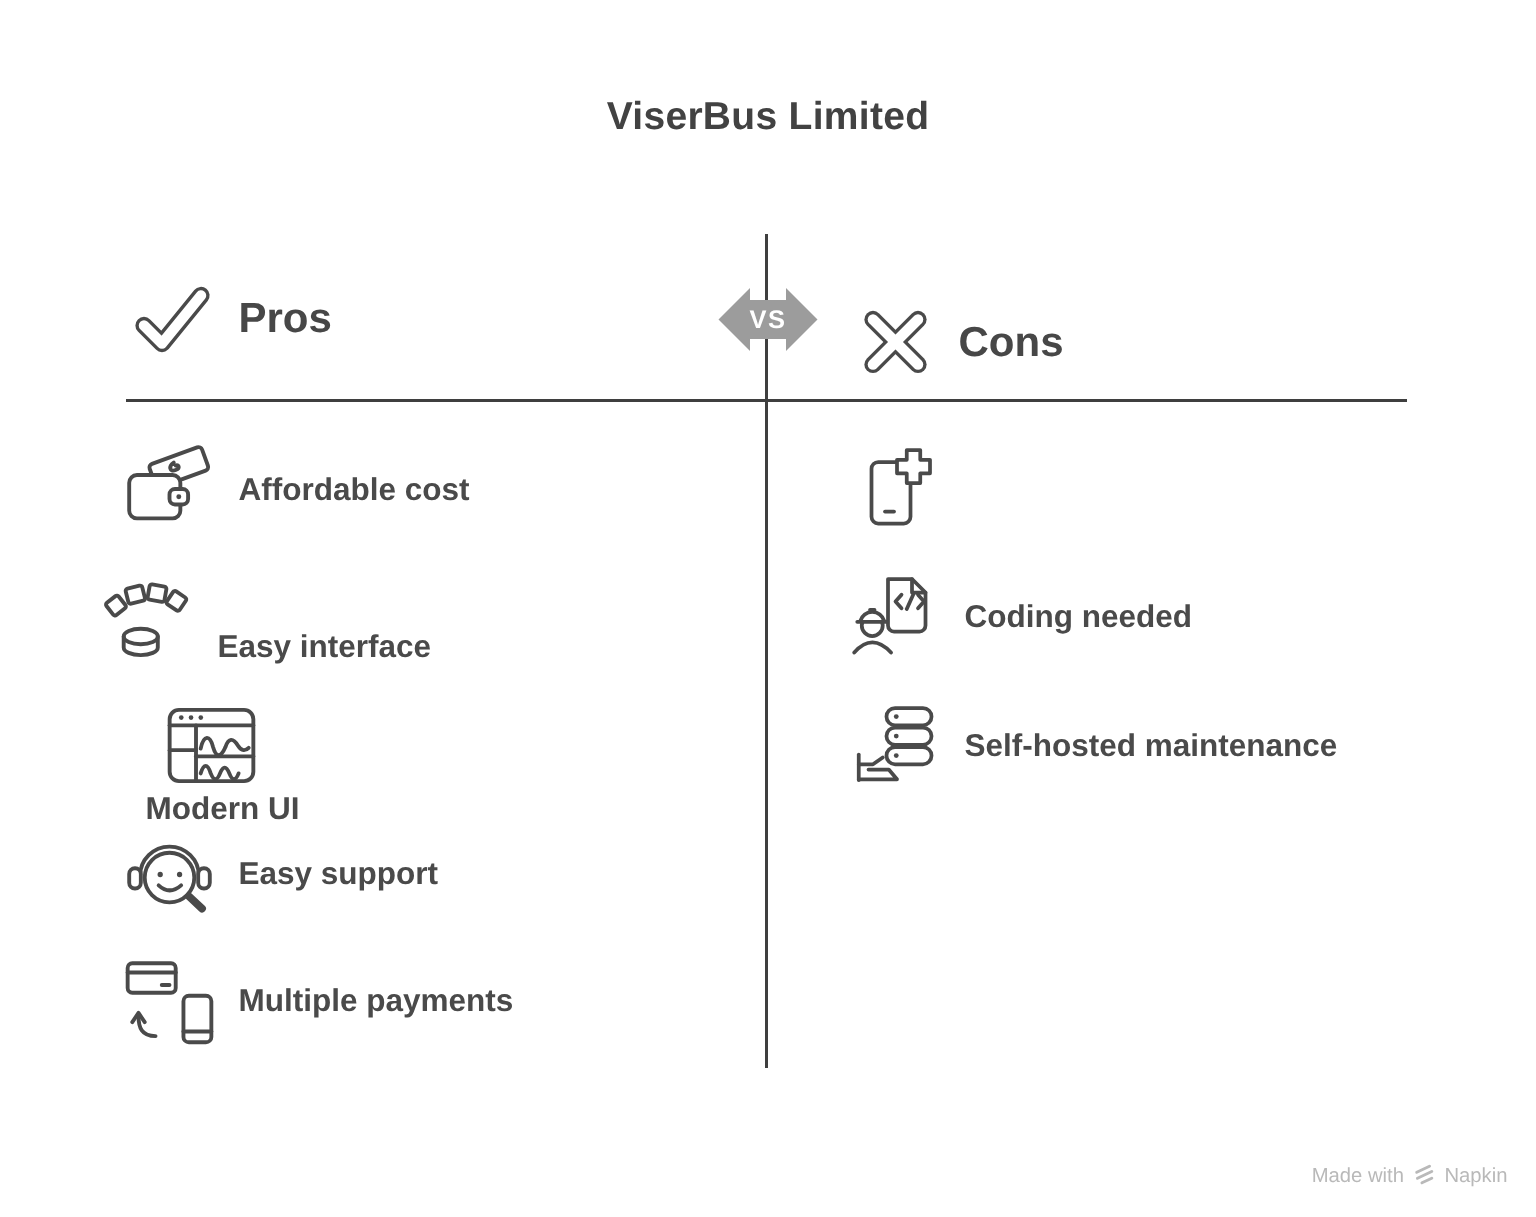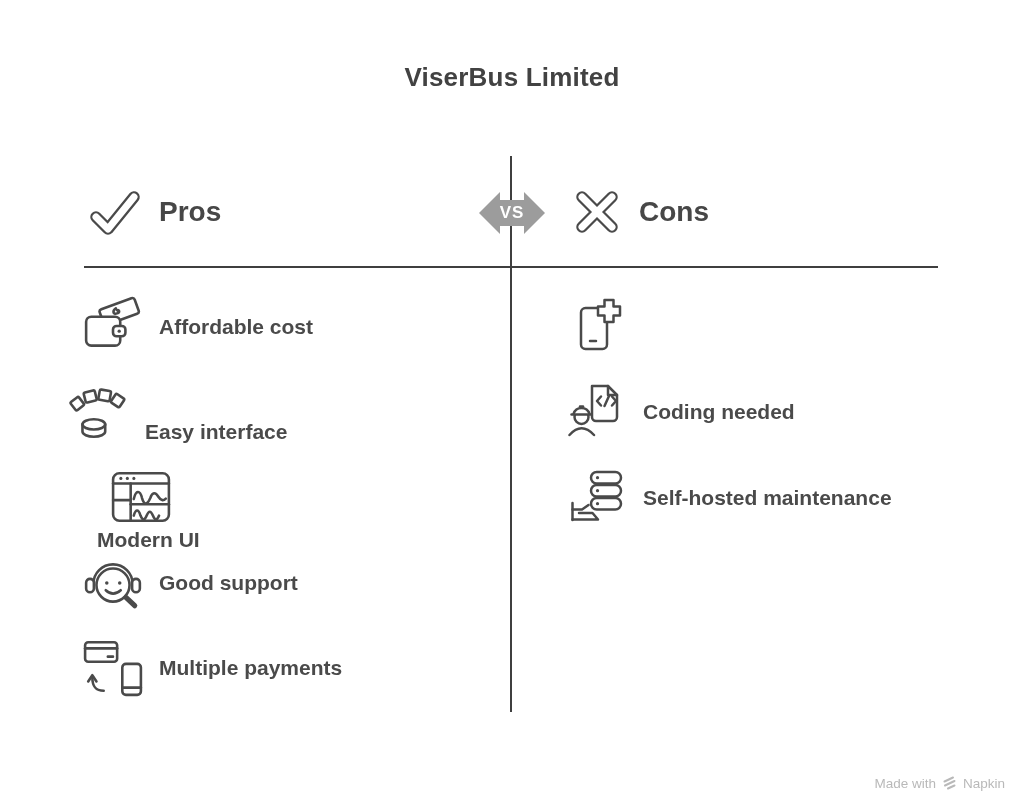--- a/index.html
+++ b/index.html
@@ -112,21 +112,21 @@
   <div class="row" style="left:84px; top:180px; height:64px;">
     <span class="icon">
       <svg width="62" height="62" viewBox="0 0 62 62">
         <path d="M12 36 L24 48 L50 16" fill="none" stroke="#4a4a4a" stroke-width="11.5" stroke-linecap="round" stroke-linejoin="round"></path>
         <path d="M12 36 L24 48 L50 16" fill="none" stroke="#ffffff" stroke-width="7" stroke-linecap="round" stroke-linejoin="round"></path>
       </svg>
     </span>
     <span class="header-label">Pros</span>
   </div>
 
-  <div class="row" style="left:568px; top:182px; height:60px;">
+  <div class="row" style="left:568px; top:198px; height:60px;">
     <span class="icon">
       <svg width="58" height="58" viewBox="0 0 58 58">
         <path d="M14 14 L44 44" fill="none" stroke="#4a4a4a" stroke-width="11.5" stroke-linecap="round" stroke-linejoin="round"></path>
         <path d="M44 14 L14 44" fill="none" stroke="#4a4a4a" stroke-width="11.5" stroke-linecap="round" stroke-linejoin="round"></path>
         <path d="M14 14 L44 44" fill="none" stroke="#ffffff" stroke-width="7" stroke-linecap="round" stroke-linejoin="round"></path>
         <path d="M44 14 L14 44" fill="none" stroke="#ffffff" stroke-width="7" stroke-linecap="round" stroke-linejoin="round"></path>
       </svg>
     </span>
     <span class="header-label">Cons</span>
   </div>
@@ -184,21 +184,21 @@
         <circle class="stroke" cx="30" cy="32" r="16"></circle>
         <path class="stroke" d="M11 31 a19 19 0 0 1 38 0"></path>
         <rect class="stroke-fillwhite" x="4" y="26" width="7.5" height="13" rx="3.7"></rect>
         <rect class="stroke-fillwhite" x="48.5" y="26" width="7.5" height="13" rx="3.7"></rect>
         <circle class="dot" cx="24" cy="30" r="1.7"></circle>
         <circle class="dot" cx="36.5" cy="30" r="1.7"></circle>
         <path class="stroke" d="M23 37 q7 6.5 14.5 0"></path>
         <path d="M42.5 44 l8.5 8" fill="none" stroke="#4a4a4a" stroke-width="5" stroke-linecap="round"></path>
       </svg>
     </span>
-    <span class="item-label">Good support</span>
+    <span class="item-label">Easy support</span>
   </div>
 
   <div class="row" style="left:82px; top:636px; height:64px;">
     <span class="icon">
       <svg width="62" height="62" viewBox="0 0 60 60">
         <rect class="stroke" x="3" y="5" width="31" height="19" rx="3"></rect>
         <path class="stroke" d="M3 11 h31"></path>
         <path class="stroke" d="M25 19 h5"></path>
         <rect class="stroke" x="39" y="26" width="18" height="30" rx="3.5"></rect>
         <path class="stroke" d="M39 49 h18"></path>

